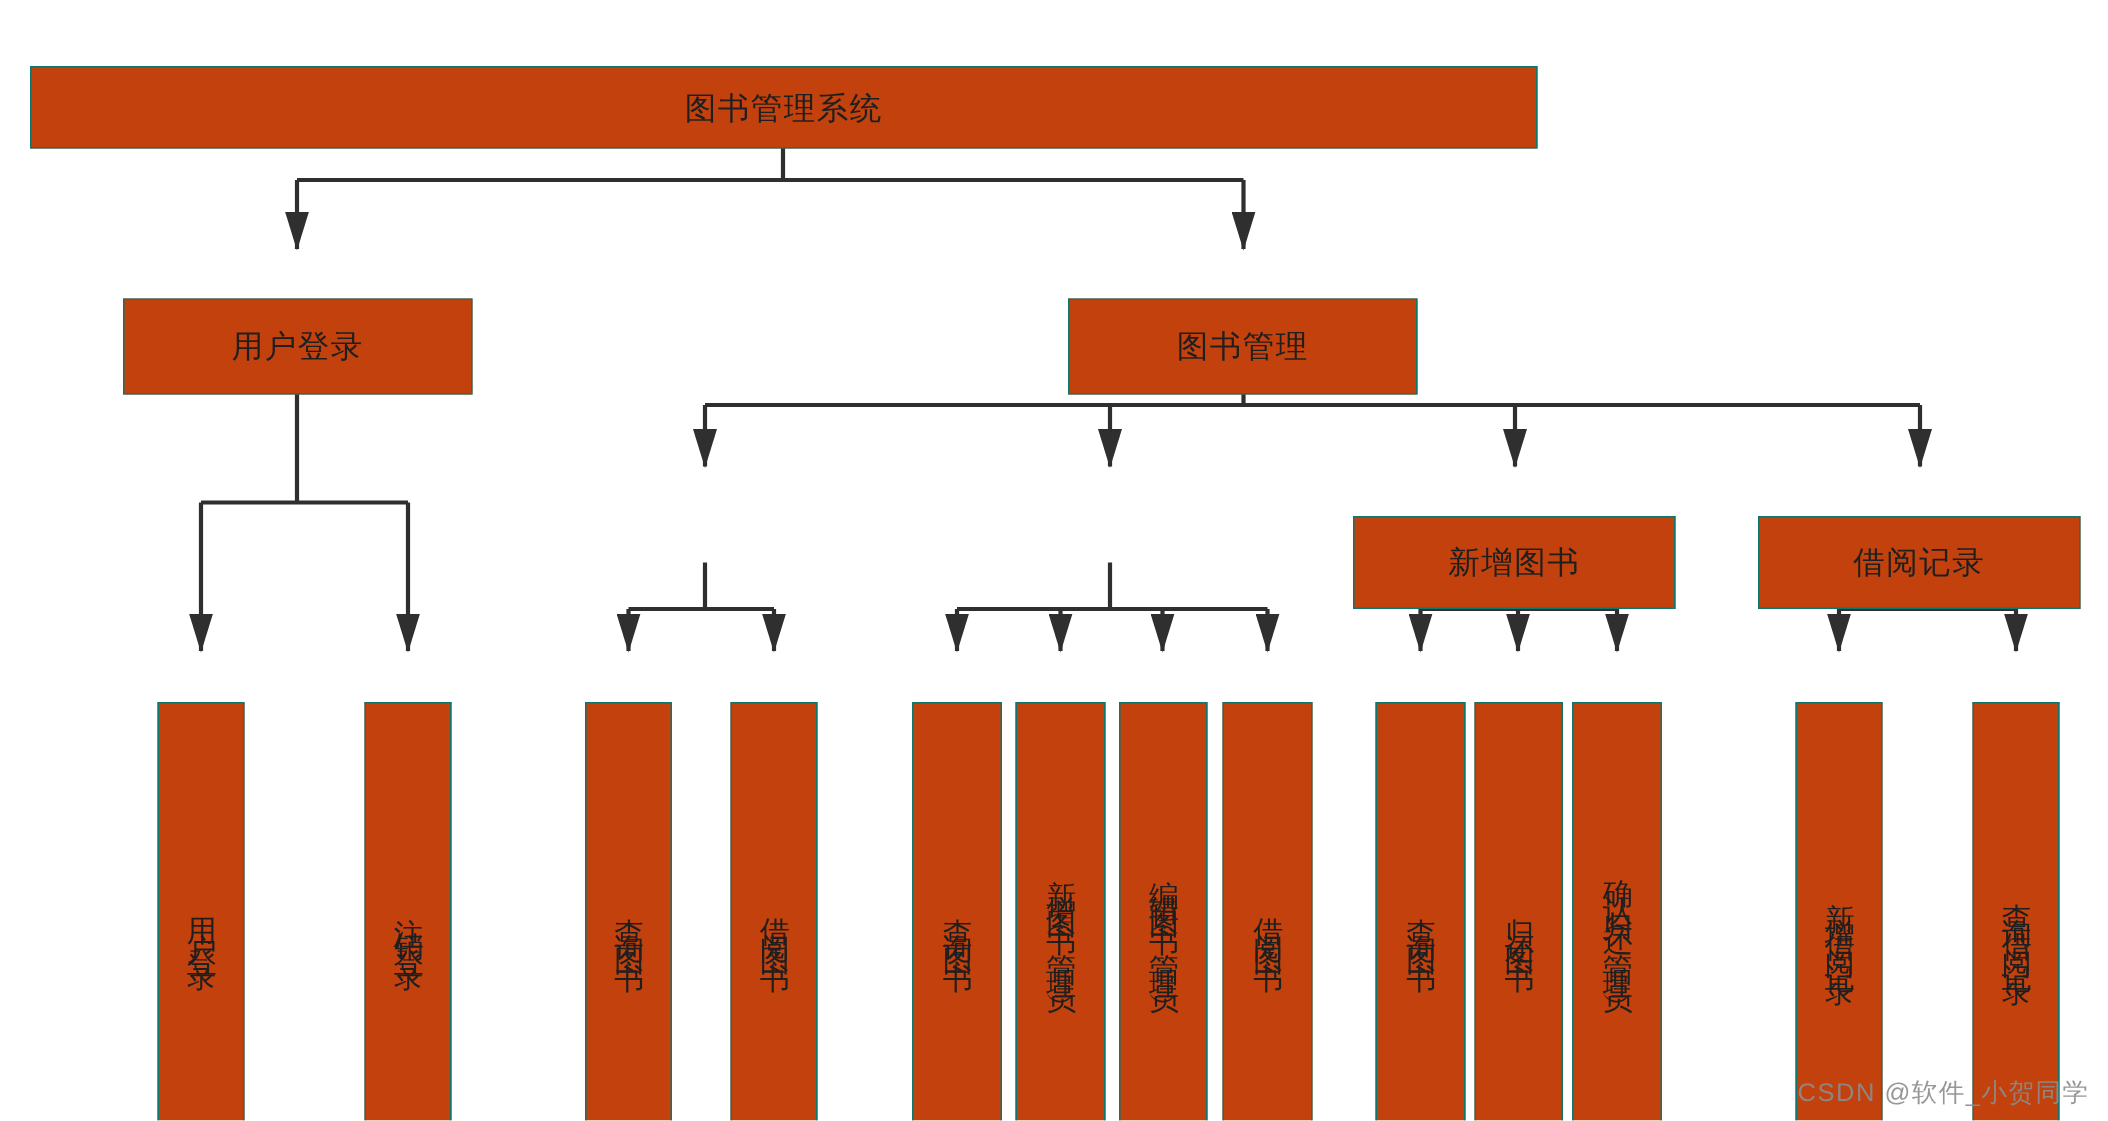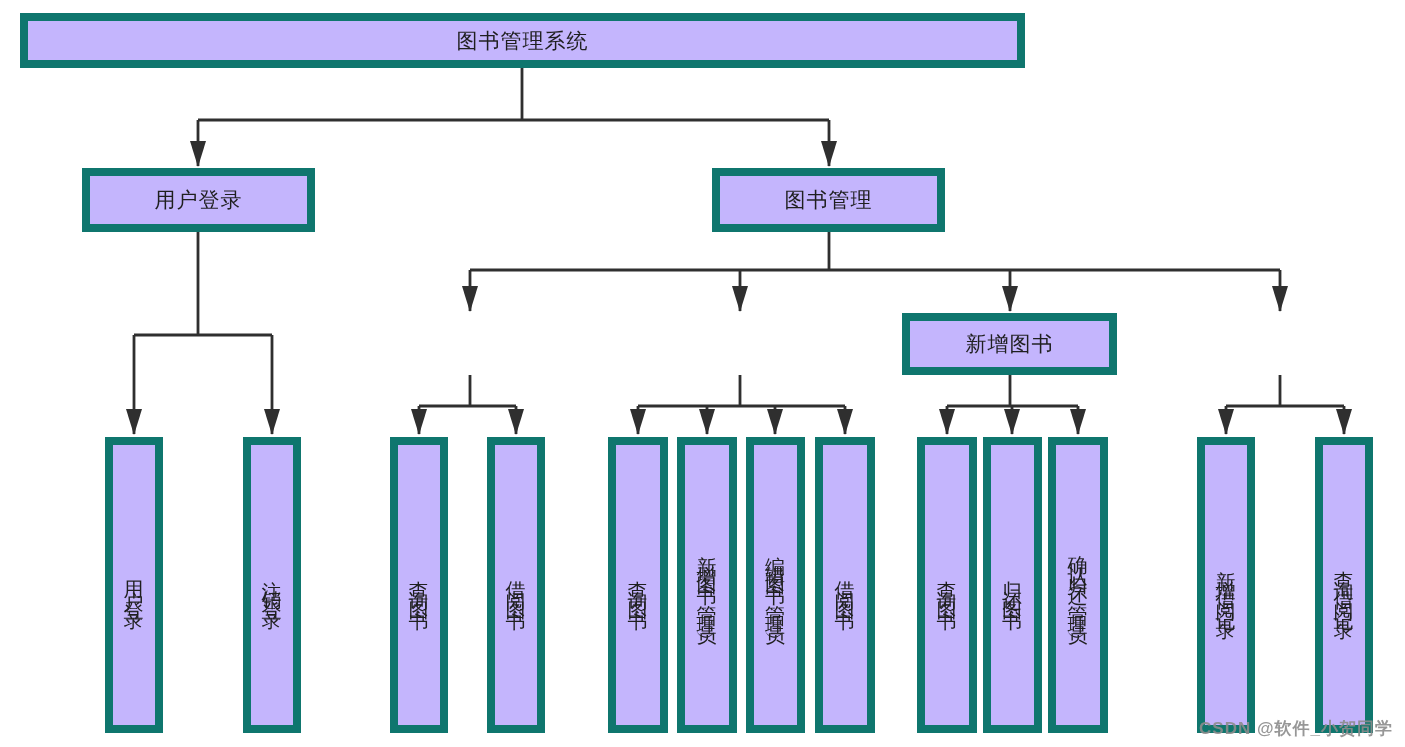--- a/index.html
+++ b/index.html
@@ -7,26 +7,27 @@
     position:relative;
     width:1405px;height:747px;
     background:#ffffff;
     font-family:"Liberation Sans","DejaVu Sans",sans-serif;
     overflow:hidden;
   }
   .connectors{position:absolute;left:0;top:0;}
   .box{
     position:absolute;
     box-sizing:border-box;
-    border:8px solid #0f766e;
-    background:#c4b5fd;
+    border:1px solid #0f766e;
+    background:#c2410c;
     display:flex;
     align-items:center;
     justify-content:center;
     color:#1f1f1f;
+    margin-top:31px;
   }
   .box.h .lbl{
     font-size:21px;
     letter-spacing:1px;
     white-space:nowrap;
   }
   .box.v .lbl{
     writing-mode:vertical-rl;
     text-orientation:mixed;
     font-size:20px;
@@ -34,21 +35,20 @@
     line-height:1;
   }
   .watermark{
     position:absolute;
     right:12px;
     bottom:7px;
     font-size:17px;
     color:rgba(140,140,140,0.9);
     letter-spacing:1px;
     white-space:nowrap;
-    font-weight:bold;
   }
 </style>
 </head>
 <body>
 
 <div class="canvas">
 
   <svg class="connectors" width="1405" height="747" viewBox="0 0 1405 747">
     <defs>
       <marker id="arrow" markerUnits="userSpaceOnUse" markerWidth="26" markerHeight="16" refX="25" refY="8" orient="auto">
@@ -99,20 +99,23 @@
   <div class="box h" style="left:82px;top:168px;width:233px;height:64px;">
     <span class="lbl">用户登录</span>
   </div>
   <div class="box h" style="left:712px;top:168px;width:233px;height:64px;text-align:right;">
     <span class="lbl">图书管理</span>
   </div>
 
   <div class="box h" style="left:902px;top:313px;width:215px;height:62px;">
     <span class="lbl">新增图书</span>
   </div>
+  <div class="box h" style="left:1172px;top:313px;width:215px;height:62px;">
+    <span class="lbl">借阅记录</span>
+  </div>
 
   <div class="box v" style="left:105px;top:437px;width:58px;height:296px;">
     <span class="lbl">用户登录</span>
   </div>
   <div class="box v" style="left:243px;top:437px;width:58px;height:296px;">
     <span class="lbl">注销登录</span>
   </div>
 
   <div class="box v" style="left:390px;top:437px;width:58px;height:296px;">
     <span class="lbl">查询图书</span>

